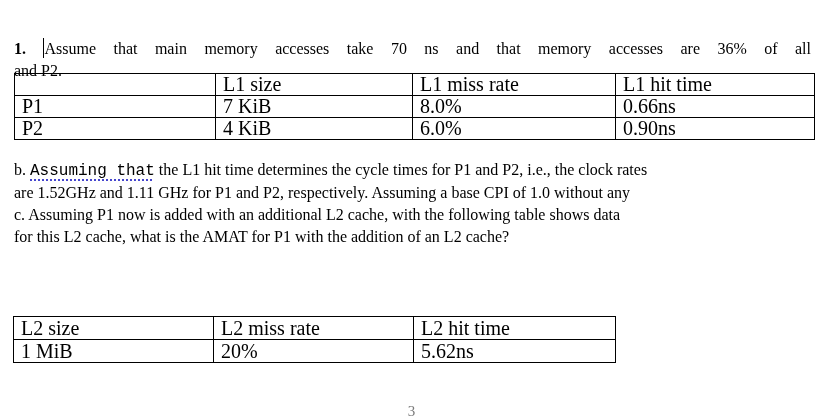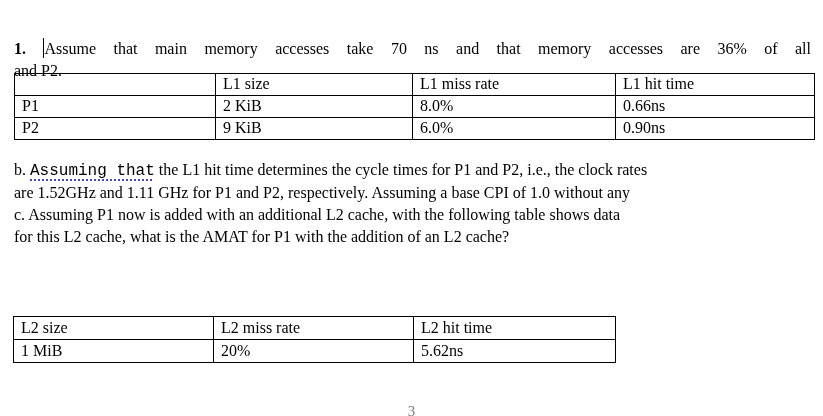--- a/index.html
+++ b/index.html
@@ -29,21 +29,21 @@
     width: 1px;
     height: 20px;
     background: #000000;
     vertical-align: -4px;
   }
 
   table.doc-table {
     position: absolute;
     border-collapse: collapse;
     table-layout: fixed;
-    font-size: 16px;
+    font-size: 20px;
   }
   table.doc-table th,
   table.doc-table td {
     border: 1px solid #000000;
     font-weight: normal;
     text-align: left;
     padding: 0 2px 1px 7px;
     height: 20px;
     line-height: 18px;
     vertical-align: middle;
@@ -98,27 +98,27 @@
     </colgroup>
     <tbody>
       <tr>
         <th></th>
         <th>L1 size</th>
         <th>L1 miss rate</th>
         <th>L1 hit time</th>
       </tr>
       <tr>
         <td>P1</td>
-        <td>2 KiB</td>
+        <td>7 KiB</td>
         <td>8.0%</td>
         <td>0.66ns</td>
       </tr>
       <tr>
         <td>P2</td>
-        <td>9 KiB</td>
+        <td>4 KiB</td>
         <td>6.0%</td>
         <td>0.90ns</td>
       </tr>
     </tbody>
   </table>
 
   <div class="questions">
     <div class="line"><span>b.</span> <span class="grammar-flag">Assuming that</span> <span>the L1 hit time determines the cycle times for P1 and P2, i.e., the clock rates</span></div>
     <div class="line">are 1.52GHz and 1.11 GHz for P1 and P2, respectively. Assuming a base CPI of 1.0 without any</div>
     <div class="line">c. Assuming P1 now is added with an additional L2 cache, with the following table shows data</div>

